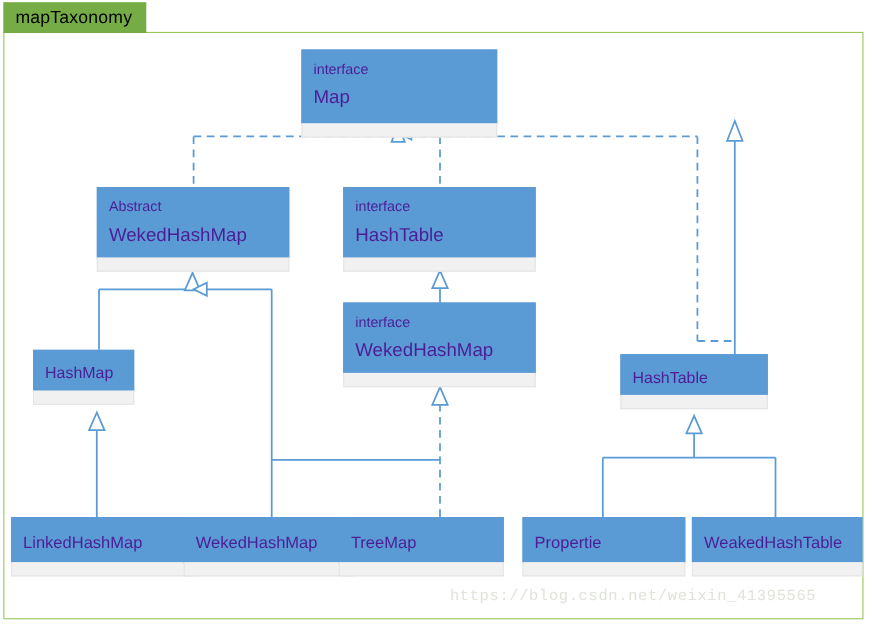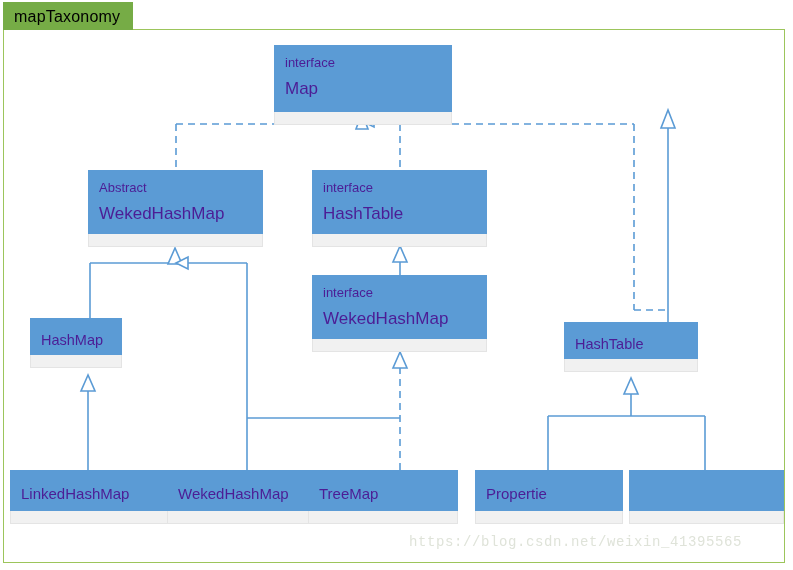--- a/index.html
+++ b/index.html
@@ -214,18 +214,19 @@
     <span class="cname">TreeMap</span>
     <span class="foot"></span>
   </div>
 
   <div class="node one" style="left:475px; top:470px; width:148px; height:42px;">
     <span class="cname">Propertie</span>
     <span class="foot"></span>
   </div>
 
   <div class="node one" style="left:629px; top:470px; width:155px; height:42px;">
+    <span class="cname">WeakedHashTable</span>
     <span class="foot"></span>
   </div>
 
   <div id="watermark">https://blog.csdn.net/weixin_41395565</div>
 
 </div>
 
 </body></html>

